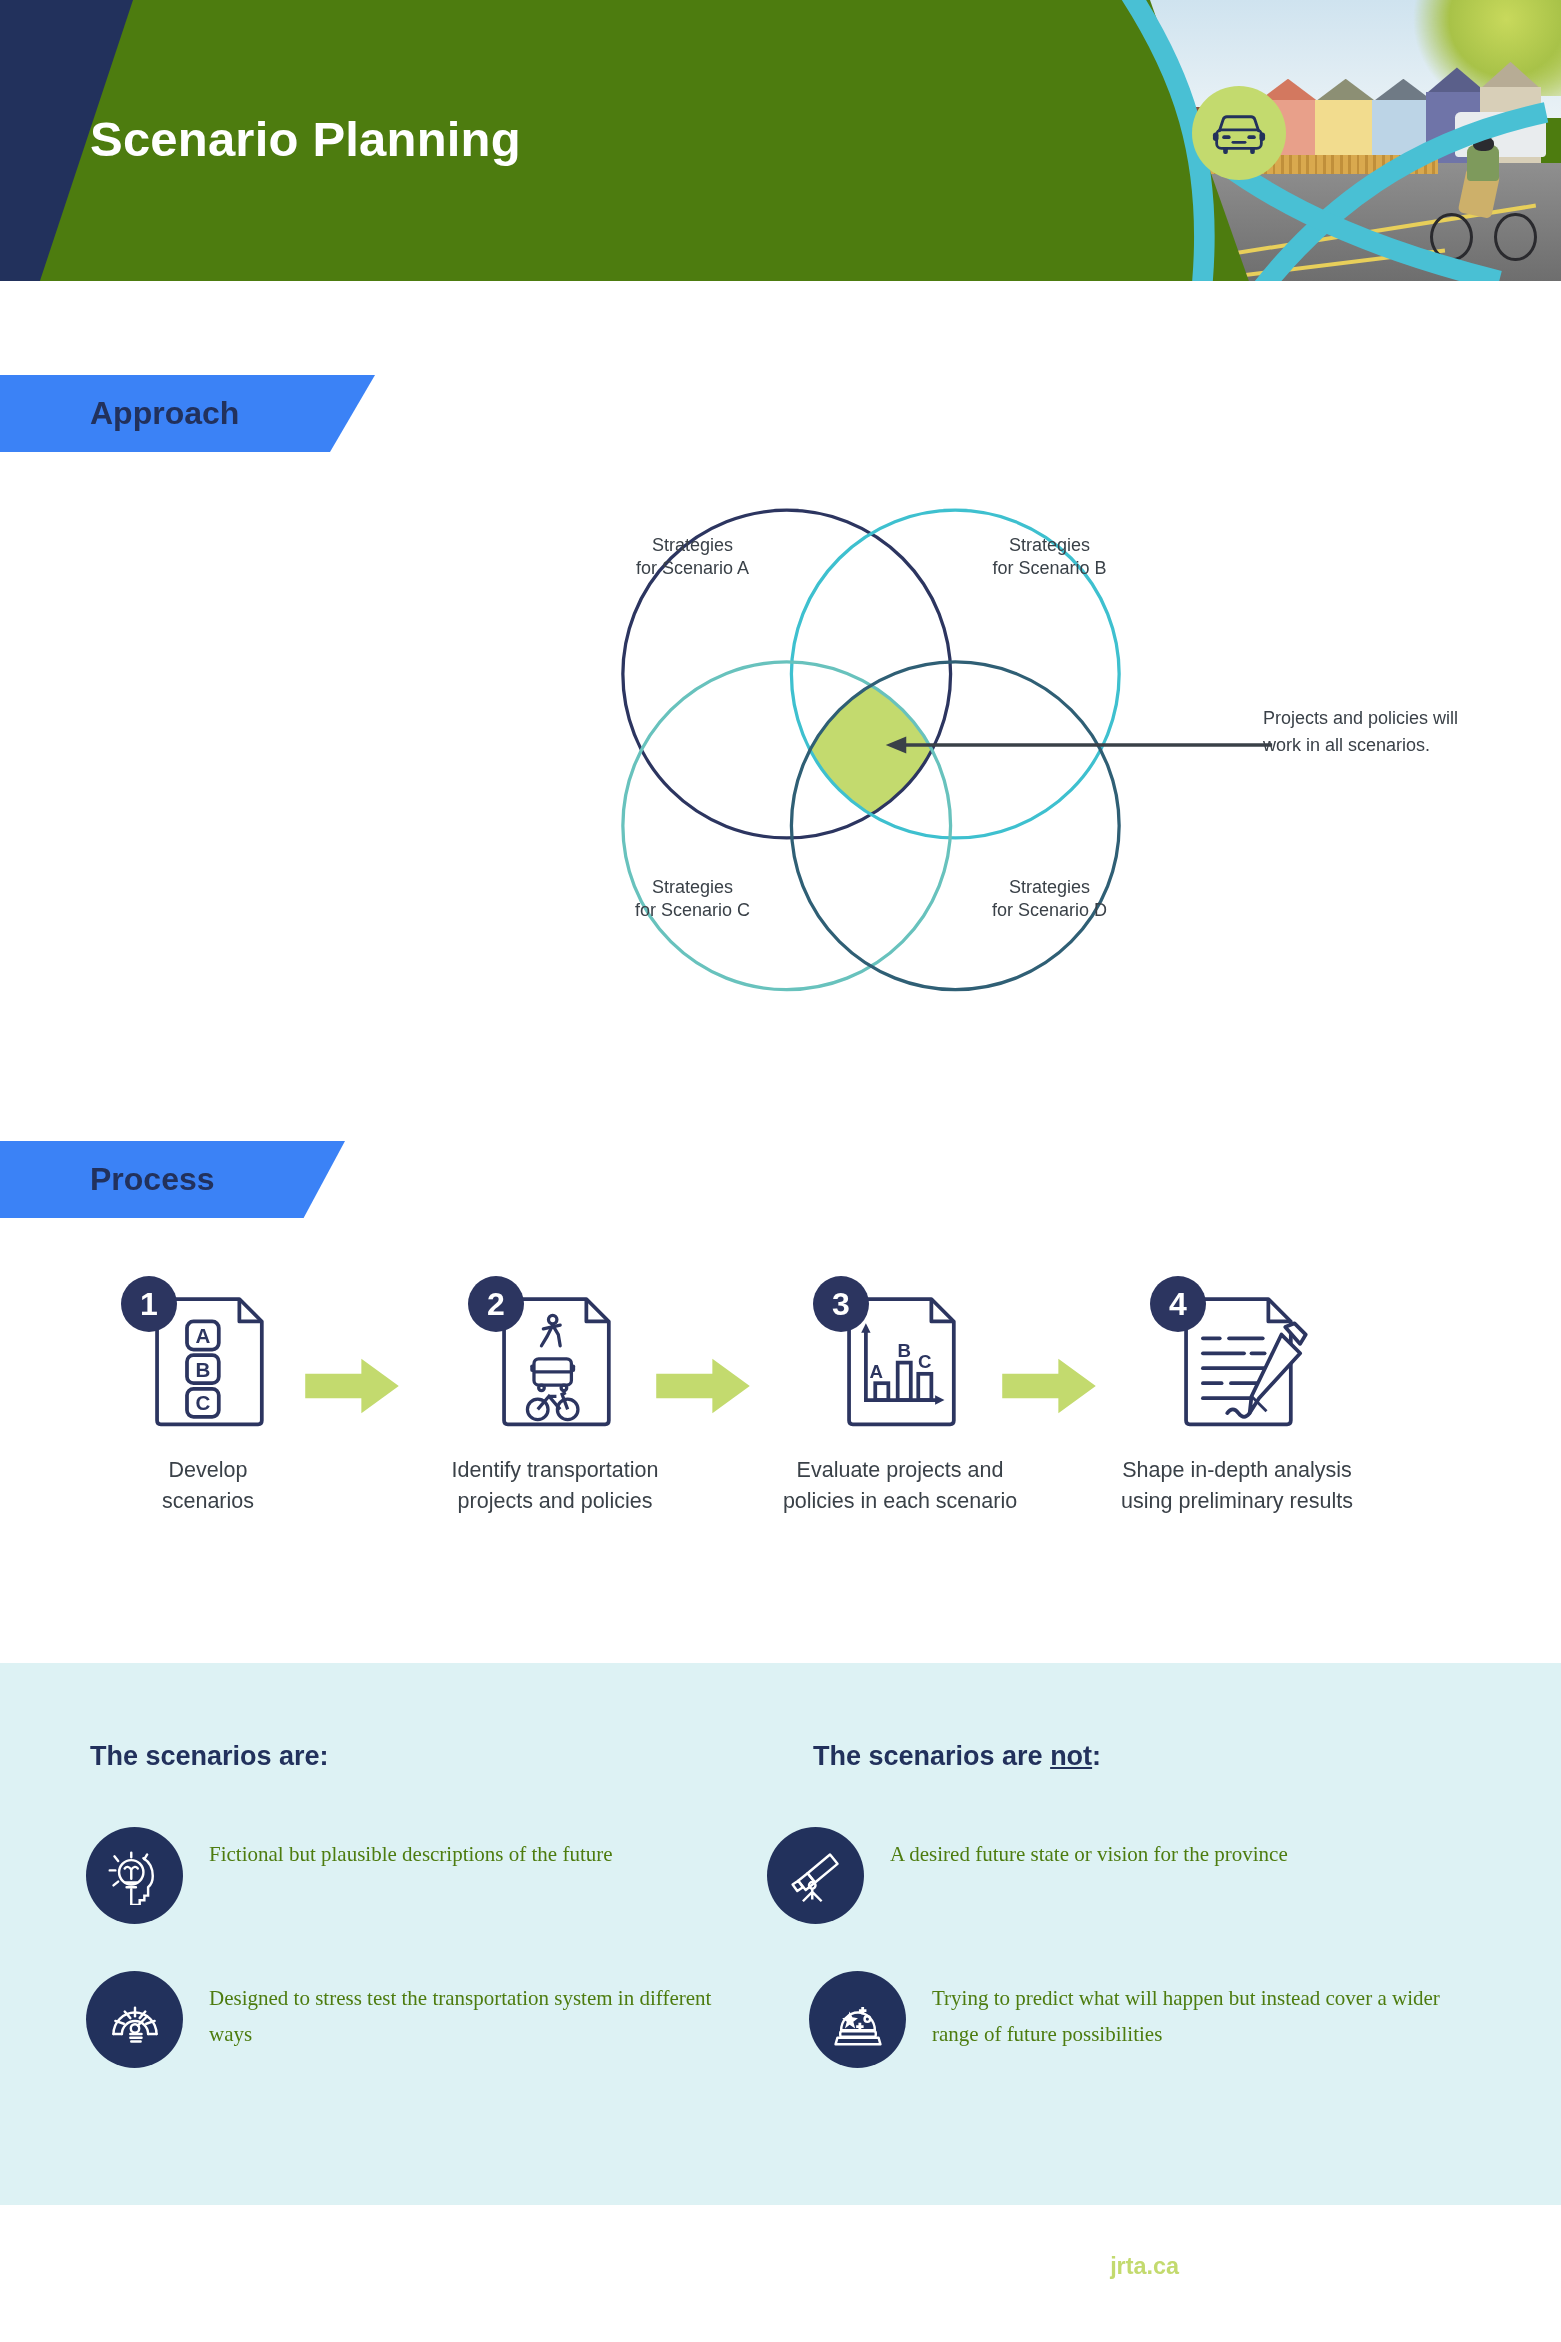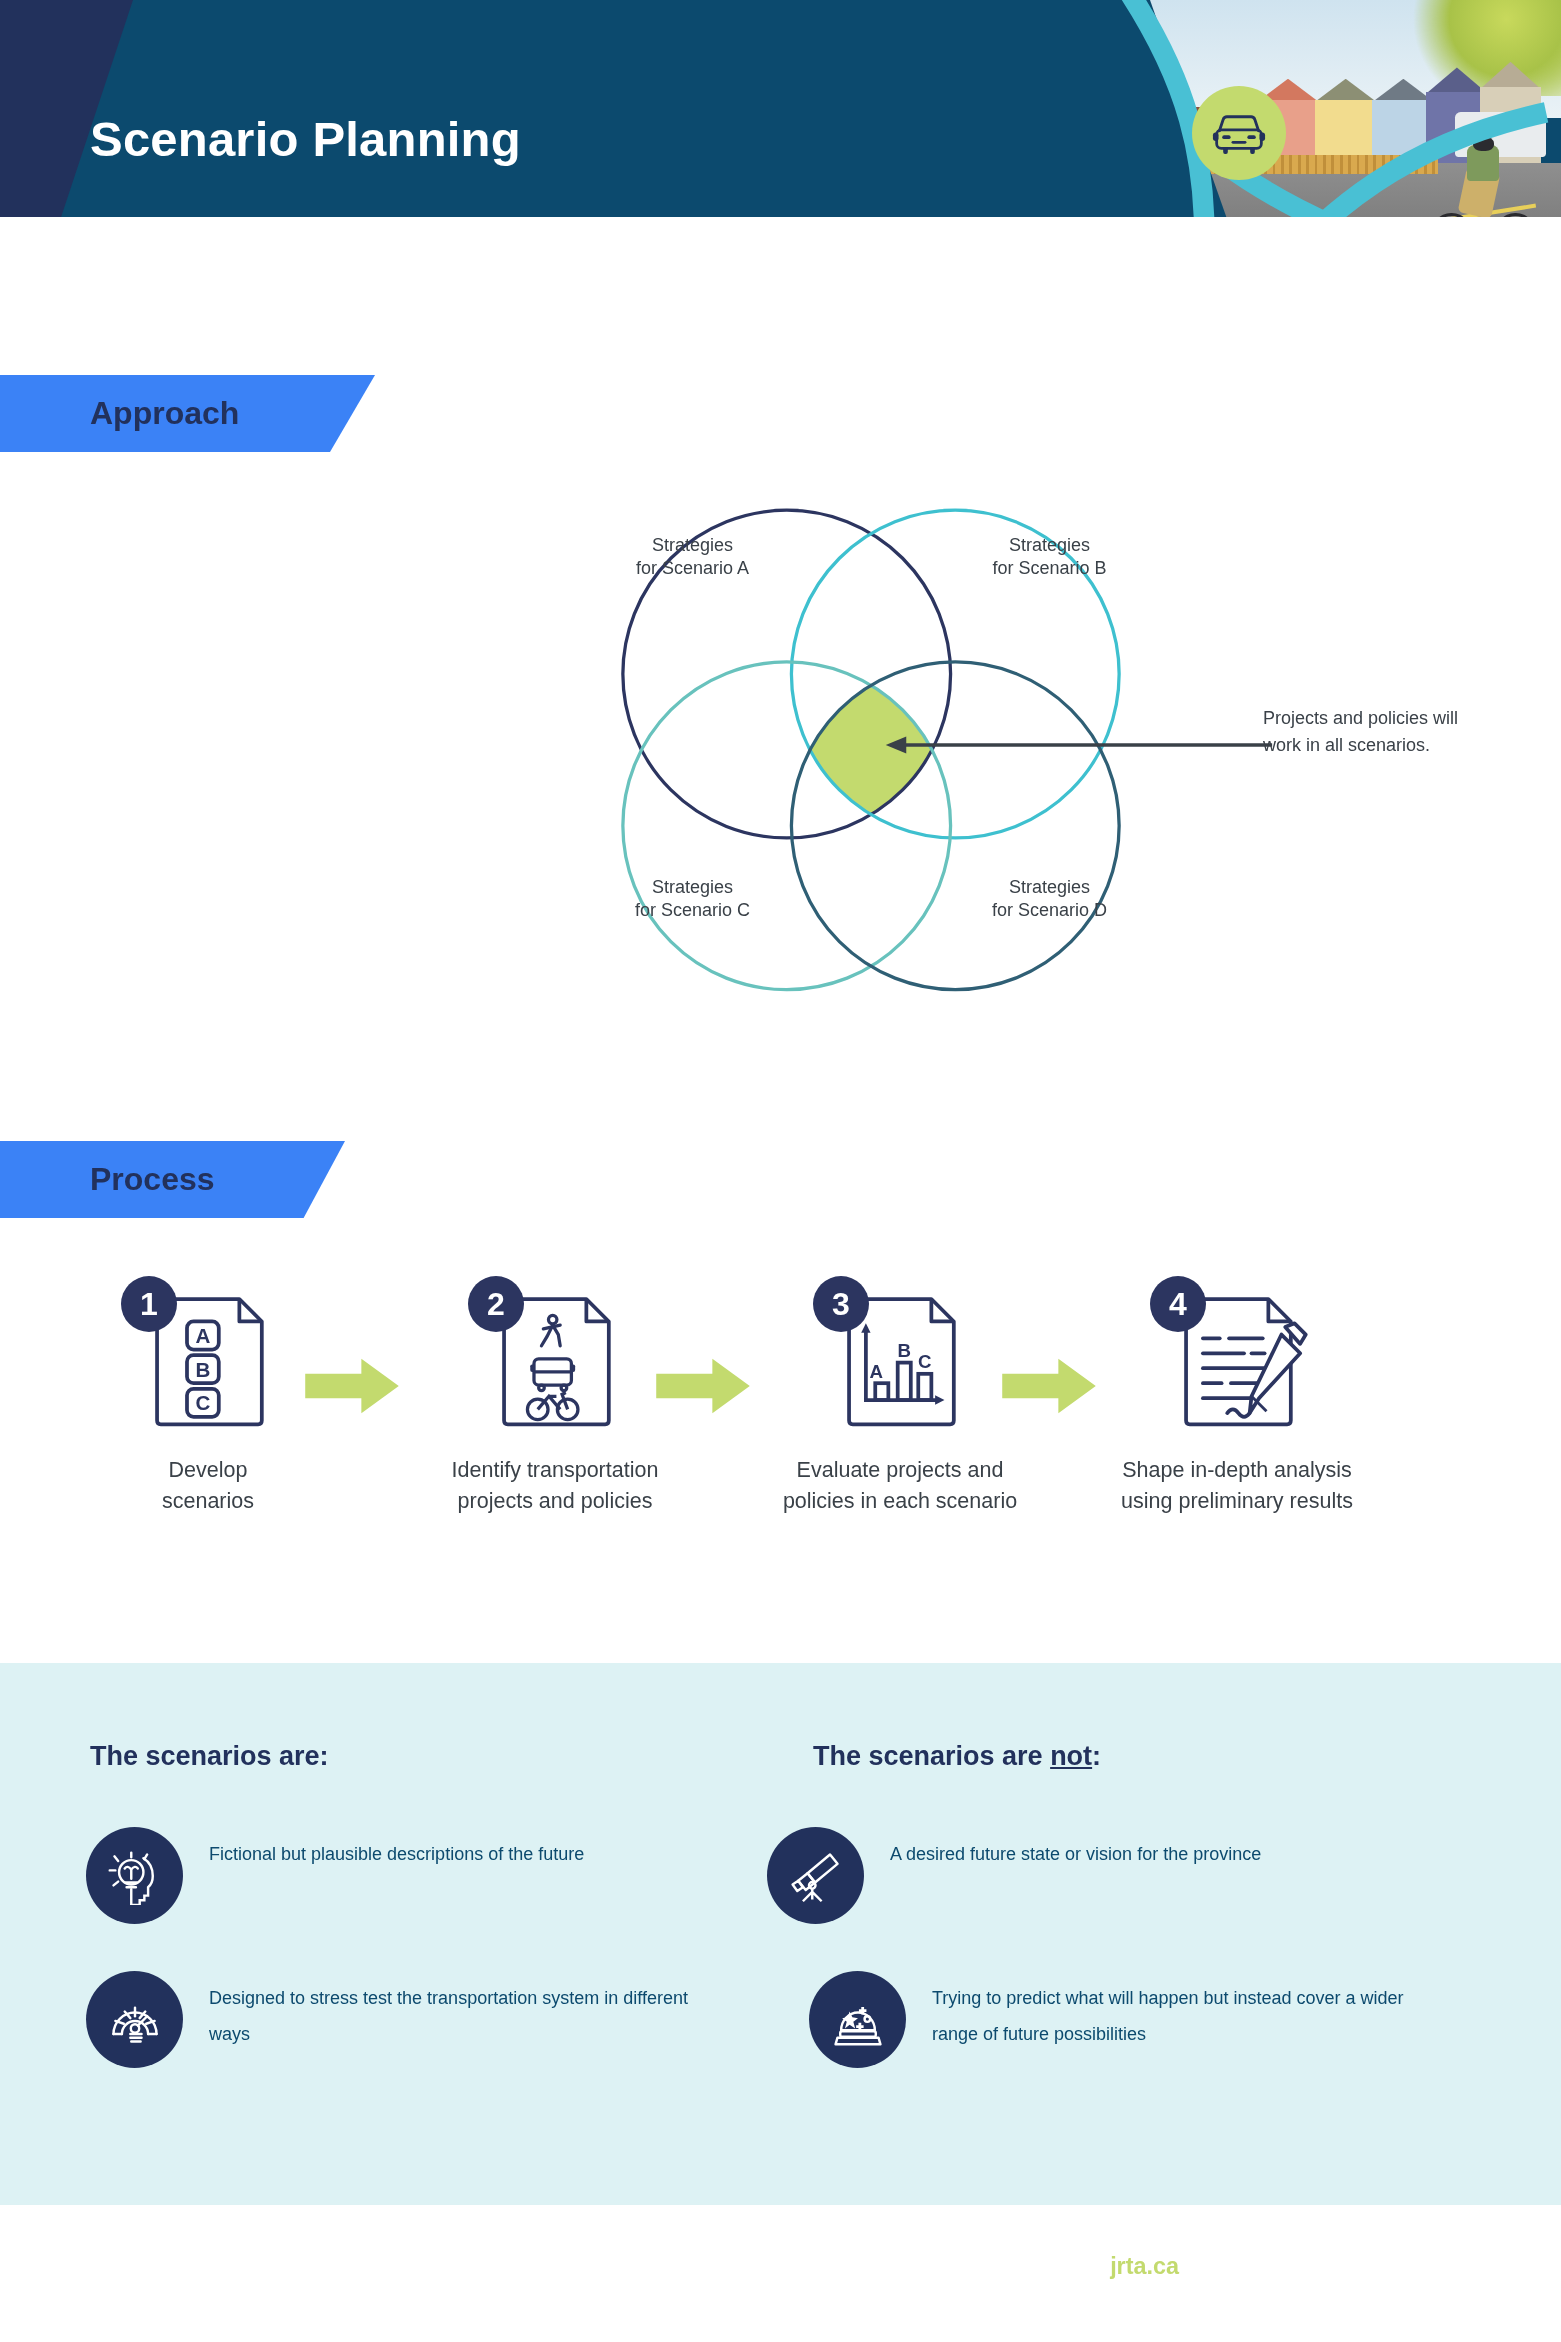--- a/index.html
+++ b/index.html
@@ -6,22 +6,22 @@
   html, body {
     width: 1562px; height: 2342px;
     background: #ffffff;
     font-family: "Liberation Sans", sans-serif;
     overflow: hidden;
   }
   .page { position: relative; width: 1562px; height: 2342px; background: #fff; }
 
   
   .header {
-    position: absolute; left: 0; top: 0; width: 1562px; height: 217px;
-    background: #0c4a6e; overflow: hidden;
+    position: absolute; left: 0; top: 0; width: 1562px; height: 281px;
+    background: #4d7c0f; overflow: hidden;
   }
   .header-photo {
     position: absolute; right: 0; top: 0; width: 412px; height: 281px;
     overflow: hidden;
     clip-path: polygon(100% 0, 100% 100%, 24% 100%, 0 0);
   }
   
   .photo-sky { position:absolute; left:0; top:0; width:100%; height:42%;
     background: linear-gradient(180deg,#cfe3ef 0%, #eaf2f6 100%); }
   .photo-trees { position:absolute; right:0; top:0; width:45%; height:34%;
@@ -122,21 +122,21 @@
   .col-head { position:absolute; font-size: 27px; font-weight:700; color:#22315c; }
   .ch-left  { left: 90px;  top: 1741px; }
   .ch-right { left: 813px; top: 1741px; }
   .ch-right u { text-decoration: underline; }
 
   .bullet { position:absolute; display:flex; align-items:flex-start; gap: 26px; width: 637px; }
   .bullet .circle {
     flex: 0 0 auto; width: 97px; height: 97px; border-radius:50%;
     background:#22315c; display:flex; align-items:center; justify-content:center;
   }
-  .bullet .btext { font-size: 18px; line-height: 36px; color:#0c4a6e; padding-top: 9.4px; }
+  .bullet .btext { font-size: 21px; line-height: 36px; color:#4d7c0f; padding-top: 9.4px; font-family: Liberation Serif, serif; }
   .b1 { left: 86px;  top: 1827px; }
   .b2 { left: 86px;  top: 1971px; }
   .b3 { left: 767px; top: 1827px; }
   .b4 { left: 809px; top: 1971px; }
 
   
   .footer { position:absolute; left:0; top: 2205px; width:1562px; height: 138px; background:#22315c; overflow:hidden; }
   .footer-wedge { position:absolute; right:0; top:0; width: 225px; height: 138px;
     background:#c3da6e; clip-path: polygon(48% 0, 100% 0, 100% 100%, 0 100%); }
   .logo { position:absolute; left: 86px; top: 43px; display:flex; align-items:center; gap: 15px; }

